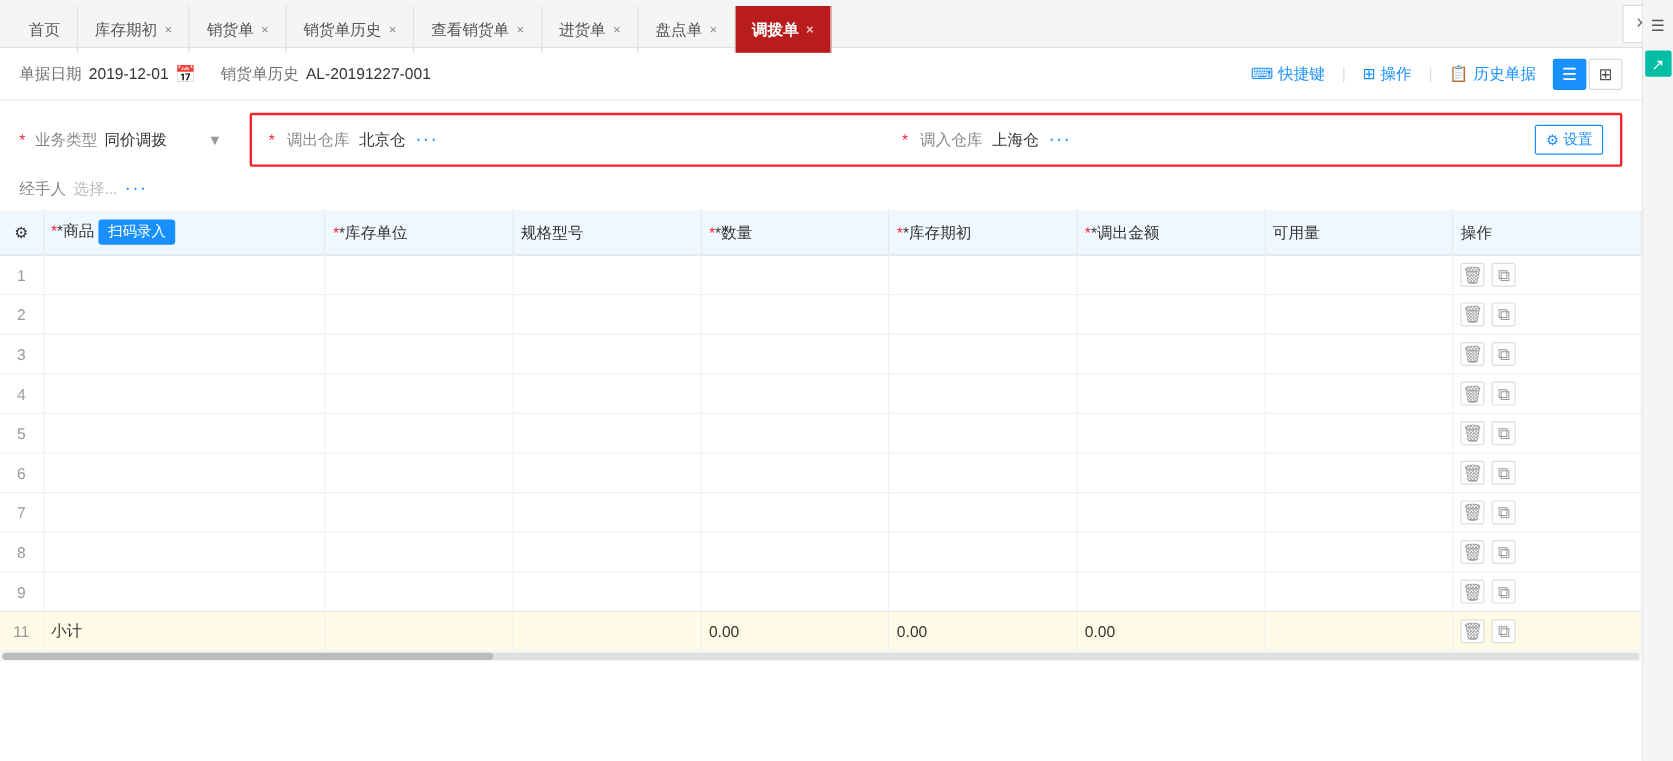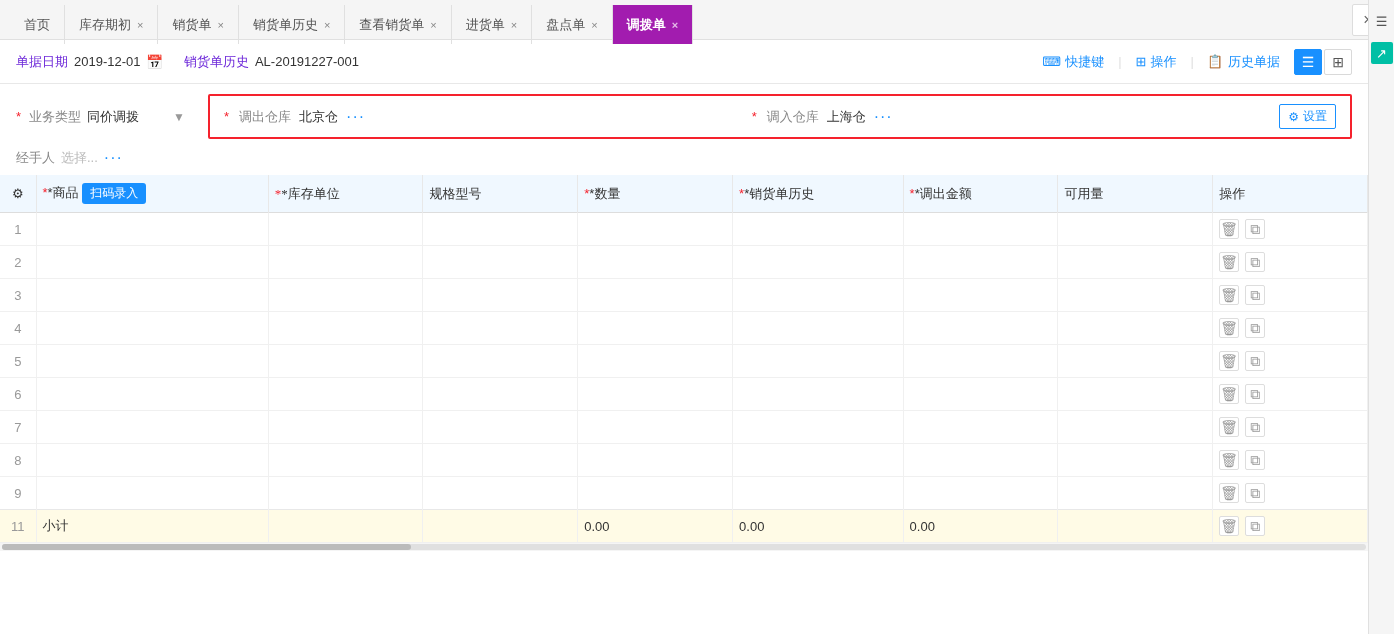--- a/index.html
+++ b/index.html
@@ -12,21 +12,21 @@
       padding: 0 10px; gap: 0;
     }
     .tab-item {
       display: flex; align-items: center; height: 100%;
       padding: 0 14px; cursor: pointer; font-size: 13px;
       color: #555; white-space: nowrap; border-right: 1px solid #e0e0e0;
       position: relative;
       margin-top: 10px;
     }
     .tab-item.active {
-      background: #a21caf; color: #fff; font-weight: bold;
+      background: #b91c1c; color: #fff; font-weight: bold;
     }
     .tab-close {
       margin-left: 6px; font-size: 11px; cursor: pointer; opacity: 0.7;
     }
     .tab-bar-right {
       margin-left: auto; display: flex; align-items: center;
     }
     .tab-bar-close-btn {
       width: 32px; height: 32px; display: flex; align-items: center; justify-content: center;
       cursor: pointer; font-size: 16px; color: #666; border: 1px solid #ddd; background: #fff;
@@ -35,21 +35,21 @@
 
     
     .toolbar {
       display: flex; align-items: center; height: 44px;
       padding: 0 16px; border-bottom: 1px solid #e8e8e8;
       gap: 20px;
     }
     .toolbar-item {
       display: flex; align-items: center; gap: 6px; font-size: 13px; color: #555;
     }
-    .toolbar-label { color: #6d28d9; text-align: center; }
+    .toolbar-label { color: #737373; text-align: center; }
     .toolbar-value { color: #333; font-weight: 500; }
     .toolbar-icon { color: #1890ff; font-size: 14px; cursor: pointer; }
     .toolbar-right {
       margin-left: auto; display: flex; align-items: center; gap: 14px;
     }
     .toolbar-action {
       display: flex; align-items: center; gap: 4px; color: #1890ff; cursor: pointer; font-size: 13px;
     }
     .toolbar-divider { color: #e0e0e0; }
     .toolbar-btn-group {
@@ -143,21 +143,21 @@
       width: 20px; height: 20px; display: flex; align-items: center; justify-content: center;
       cursor: pointer; color: #999; font-size: 14px; border: 1px solid #ddd; border-radius: 2px;
       background: #fff;
     }
     .scan-btn {
       background: #1890ff; color: #fff; border: none; border-radius: 3px;
       padding: 2px 8px; font-size: 12px; cursor: pointer;
     }
     .gear-col { width: 36px; text-align: center; }
     .col-product { min-width: 120px; }
-    .col-unit { min-width: 80px; font-family: Liberation Serif, serif; }
+    .col-unit { min-width: 80px; }
     .col-spec { min-width: 80px; margin-left: 12px; }
     .col-qty { min-width: 80px; }
     .col-cost { min-width: 80px; }
     .col-amount { min-width: 80px; }
     .col-available { min-width: 80px; }
     .col-op { min-width: 80px; }
 
     
     .right-sidebar {
       position: fixed; right: 0; top: 0; width: 26px; height: 100%;
@@ -315,21 +315,21 @@
             <button class="scan-btn">扫码录入</button>
           </th>
           <th class="col-unit">
             <span style="color:#f5222d">*</span><span>*库存单位</span>
           </th>
           <th class="col-spec">规格型号</th>
           <th class="col-qty">
             <span style="color:#f5222d">*</span><span>*数量</span>
           </th>
           <th class="col-cost">
-            <span style="color:#f5222d">*</span><span>*销货单历史</span>
+            <span style="color:#f5222d">*</span><span>*库存期初</span>
           </th>
           <th class="col-amount">
             <span style="color:#f5222d">*</span><span>*调出金额</span>
           </th>
           <th class="col-available">可用量</th>
           <th class="col-op">操作</th>
         </tr>
       </thead>
       <tbody id="table-body">
 

